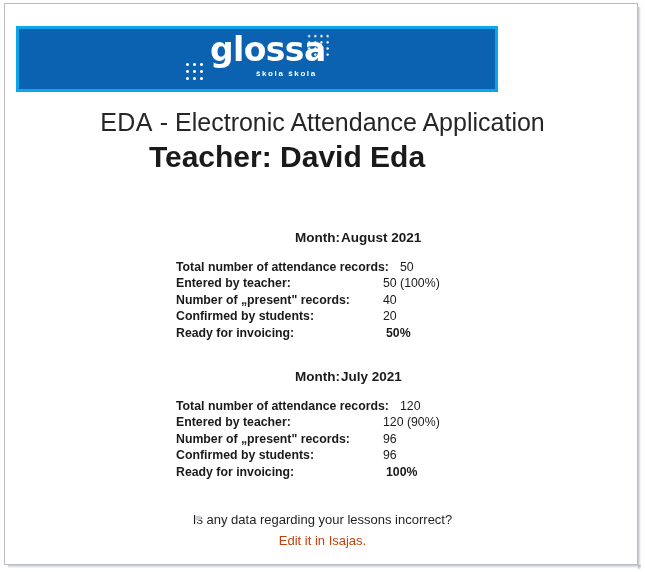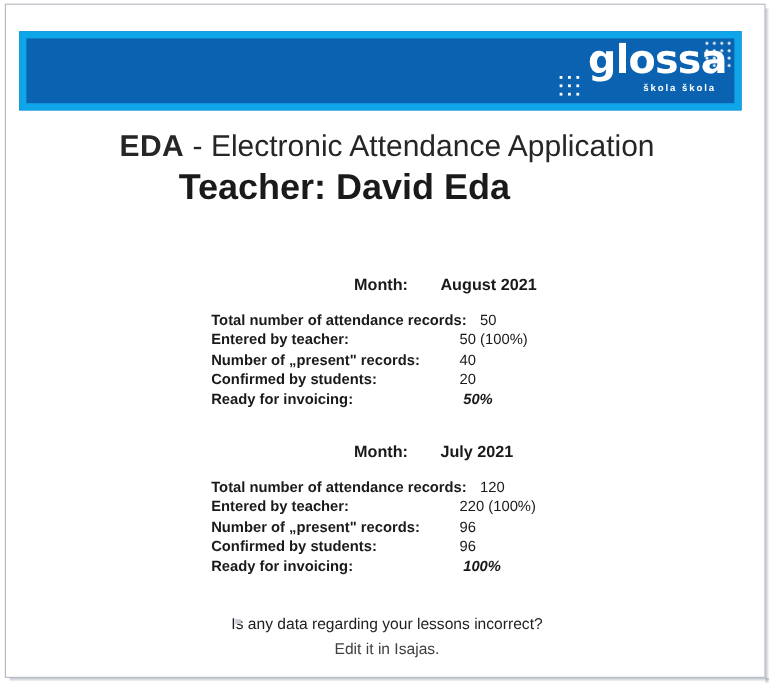--- a/index.html
+++ b/index.html
@@ -44,27 +44,27 @@
     width: 633px;
     height: 3px;
     background: linear-gradient(to bottom, rgba(100,110,130,0.40), rgba(100,110,130,0.02));
   }
 
   
   .banner {
     position: absolute;
     left: 16px;
     top: 26px;
-    width: 602px;
+    width: 482px;
     height: 66px;
     background: #0a62b0;
-    border: 6px solid #0ea5e9;
+    border: 3px solid #0ea5e9;
     display: flex;
     align-items: center;
-    justify-content: flex-end;
+    justify-content: center;
   }
 
   .logo-wrap {
     position: relative;
     width: 150px;
     height: 58px;
   }
 
   .logo-word {
     position: absolute;
@@ -120,21 +120,21 @@
     left: 0;
     top: 106px;
     width: 645px;
     text-align: center;
     font-size: 25px;
     line-height: 32px;
     color: #262626;
     font-weight: 400;
   }
   .title-line .eda {
-    font-weight: 700;
+    font-weight: 400;
     letter-spacing: 0.4px;
   }
 
   .subtitle-line {
     position: absolute;
     left: 0;
     top: 143px;
     width: 574px;
     text-align: center;
     font-size: 30px;
@@ -170,21 +170,21 @@
     padding-left: 13px;
   }
   .month-header .m-label {
     position: absolute;
     left: 215px;
     width: 125px;
     text-align: right;
   }
   .month-header .m-value {
     position: absolute;
-    left: 367px;
+    left: 341px;
     text-align: left;
     white-space: nowrap;
   }
 
   .stat-rows { position: relative; margin-top: 5px; }
 
   .stat-row {
     position: relative;
     height: 16.4px;
     font-size: 12.3px;
@@ -200,42 +200,41 @@
   .stat-row .s-value {
     position: absolute;
     left: 383px;
     font-weight: 400;
     white-space: nowrap;
   }
   .stat-row.wide .s-value { left: 400px; }
   .stat-row.emphasis .s-value {
     left: 386px;
     font-weight: 700;
-    font-style: italic;
   }
 
   
   .footer {
     position: absolute;
     left: 0;
     top: 510px;
     width: 645px;
     text-align: center;
   }
   .footer-question {
     font-size: 13px;
     line-height: 19px;
     color: #1f1f1f;
   }
   .footer-link {
     display: inline-block;
     margin-top: 2px;
     font-size: 13px;
     line-height: 19px;
-    color: #404040;
+    color: #c2410c;
     text-decoration: none;
     cursor: pointer;
   }
   .footer-artifact {
     position: absolute;
     left: 196px;
     top: 6px;
     width: 5px;
     height: 4px;
     background: #c9ccd2;
@@ -300,21 +299,21 @@
       <span class="m-label">Month:</span>
       <span class="m-value">July 2021</span>
     </div>
     <div class="stat-rows">
       <div class="stat-row wide">
         <span class="s-label">Total number of attendance records:</span>
         <span class="s-value">120</span>
       </div>
       <div class="stat-row">
         <span class="s-label">Entered by teacher:</span>
-        <span class="s-value">220 (100%)</span>
+        <span class="s-value">120 (90%)</span>
       </div>
       <div class="stat-row">
         <span class="s-label">Number of „present" records:</span>
         <span class="s-value">96</span>
       </div>
       <div class="stat-row">
         <span class="s-label">Confirmed by students:</span>
         <span class="s-value">96</span>
       </div>
       <div class="stat-row emphasis">

